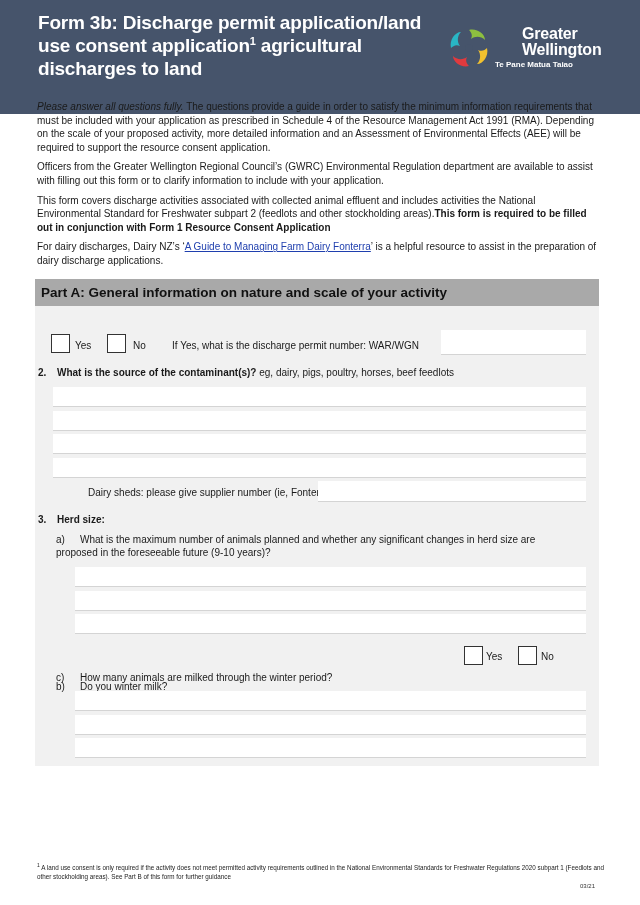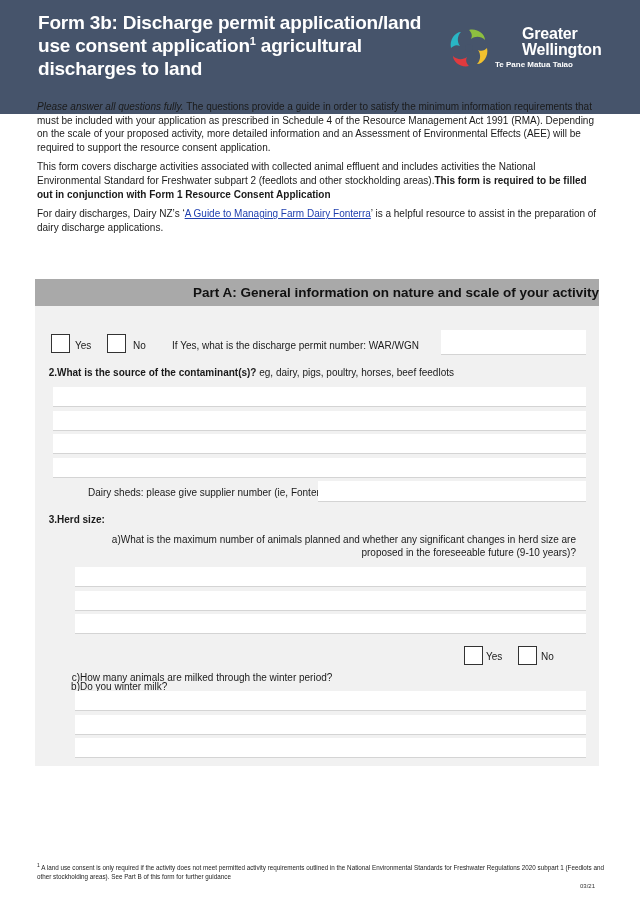--- a/index.html
+++ b/index.html
@@ -33,21 +33,20 @@
 
   .intro { position: absolute; left: 37px; top: 100px; width: 560px; font-size: 10px; line-height: 13.6px; }
   .intro p { margin-bottom: 6px; }
   .intro em { font-style: italic; }
   .intro b { font-weight: bold; }
   .intro a { color: #1f3fae; text-decoration: underline; }
 
   .part {
     position: absolute; left: 35px; top: 279px; width: 564px; height: 487px;
     background: #f1f1f1;
-    text-align: right;
   }
   .part-header {
     position: absolute; left: 0; top: 0; width: 564px; height: 27px;
     background: #a9a9a9; padding-left: 6px;
     font-size: 13.5px; line-height: 27px; font-weight: bold; color: #111;
   }
   .q { position: absolute; font-size: 10px; line-height: 13px; }
   .q b { font-weight: bold; }
   .num { display: inline-block; width: 19px; font-weight: bold; }
   .sub { display: inline-block; width: 24px; }
@@ -81,20 +80,21 @@
       <circle cx="22" cy="22" r="4" fill="#46546b"></circle>
     </svg>
     <div class="logo-text1">Greater</div>
     <div class="logo-text2">Wellington</div>
     <div class="logo-text3">Te Pane Matua Taiao</div>
   </div>
 </div>
 
 <div class="intro">
   <p><em>Please answer all questions fully.</em><span> The questions provide a guide in order to satisfy the minimum information requirements that must be included with your application as prescribed in Schedule 4 of the Resource Management Act 1991 (RMA). Depending on the scale of your proposed activity, more detailed information and an Assessment of Environmental Effects (AEE) will be required to support the resource consent application.</span></p>
+  <p>Officers from the Greater Wellington Regional Council’s (GWRC) Environmental Regulation department are available to assist with filling out this form or to clarify information to include with your application.</p>
   <p><span>This form covers discharge activities associated with collected animal effluent and includes activities the National Environmental Standard for Freshwater subpart 2 (feedlots and other stockholding areas).</span><b>This form is required to be filled out in conjunction with Form 1 Resource Consent Application</b></p>
   <p><span>For dairy discharges, Dairy NZ’s ‘</span><a href="#">A Guide to Managing Farm Dairy Fonterra</a><span>’ is a helpful resource to assist in the preparation of dairy discharge applications.</span></p>
 </div>
 
 <div class="part">
   <div class="part-header">Part A: General information on nature and scale of your activity</div>
 
   <div class="checkbox" style="left:16px; top:55px;"></div>
   <div class="cb-label" style="left:40px; top:60px;">Yes</div>
   <div class="checkbox" style="left:72px; top:55px;"></div>

